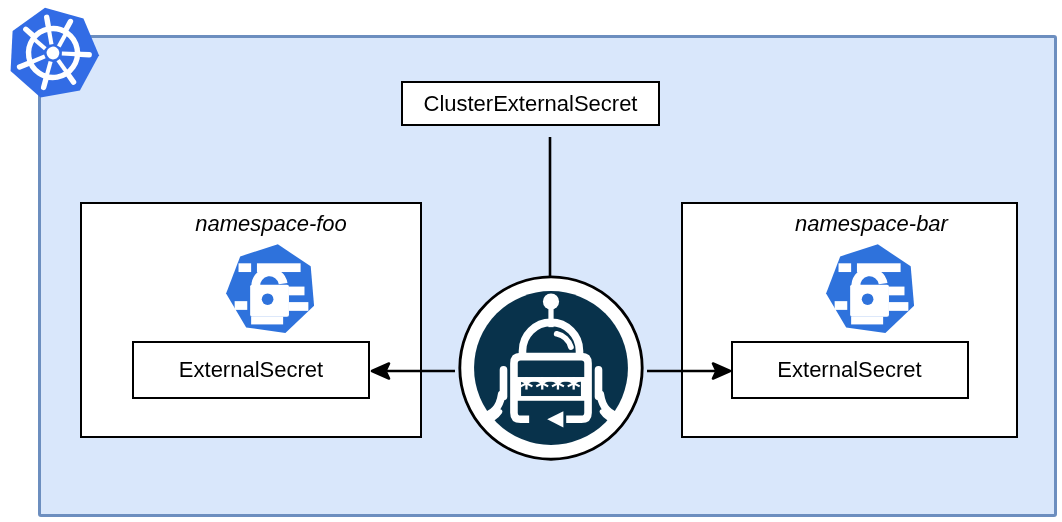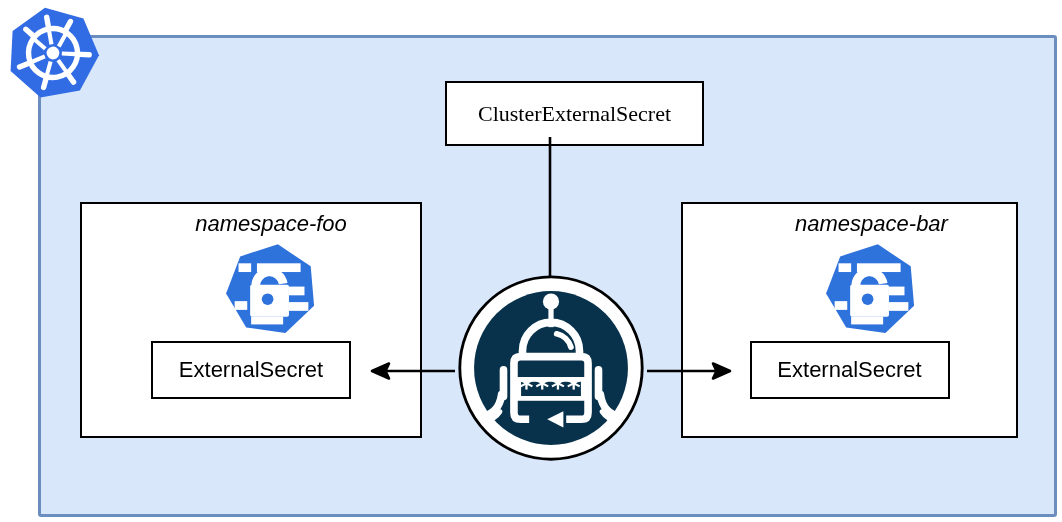--- a/index.html
+++ b/index.html
@@ -10,34 +10,34 @@
   .cluster-boundary{
     position:absolute;left:38px;top:35px;width:1019px;height:482px;
     box-sizing:border-box;background:#D9E7FB;border:3px solid #6C8EBF;border-radius:3px;
   }
   .k8s-logo{position:absolute;left:4px;top:4px;width:98px;height:98px;}
   .node-box{
     position:absolute;box-sizing:border-box;background:#ffffff;border:2.5px solid #000;
     display:flex;align-items:center;justify-content:center;
     font-size:22px;color:#000;white-space:nowrap;
   }
-  .ces-node{left:445px;top:81px;width:259px;height:65px;font-family:Liberation Serif, serif;}
+  .ces-node{left:401px;top:81px;width:259px;height:45px;}
   .ns-box{
     position:absolute;top:202px;width:342px;height:236px;box-sizing:border-box;
     background:#ffffff;border:2.5px solid #000;
   }
   .ns-foo{left:80px;padding-left:40px;}
   .ns-bar{left:681px;width:337px;padding-left:44px;}
   .ns-title{
     margin-top:7px;text-align:center;font-style:italic;font-size:22px;color:#000;
   }
   .es-icon{display:block;margin:4px auto 0 auto;width:97px;height:97px;}
   .es-node{
     position:absolute;left:50%;top:137px;transform:translateX(-50%);
-    width:200px;height:58px;box-sizing:border-box;background:#fff;border:2.5px solid #000;
+    width:238px;height:58px;box-sizing:border-box;background:#fff;border:2.5px solid #000;
     display:flex;align-items:center;justify-content:center;font-size:22px;color:#000;
   }
   .connector-layer{position:absolute;left:0;top:0;width:1062px;height:522px;pointer-events:none;}
   .operator-badge{position:absolute;left:456px;top:273px;width:190px;height:190px;}
   .op-text{font-family:"DejaVu Sans", sans-serif;font-weight:bold;letter-spacing:2px;}
 </style>
 </head>
 <body>
 
 <div class="canvas">

